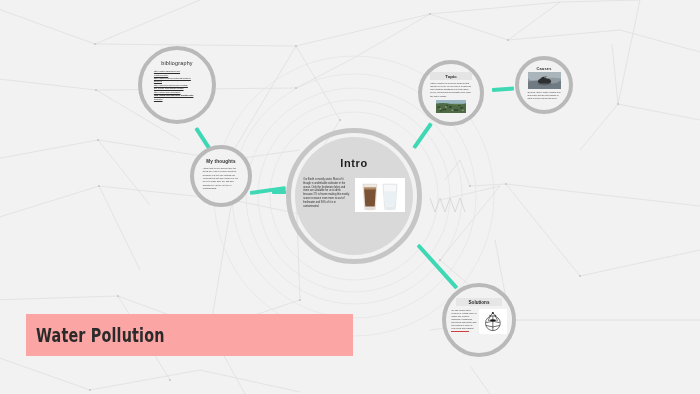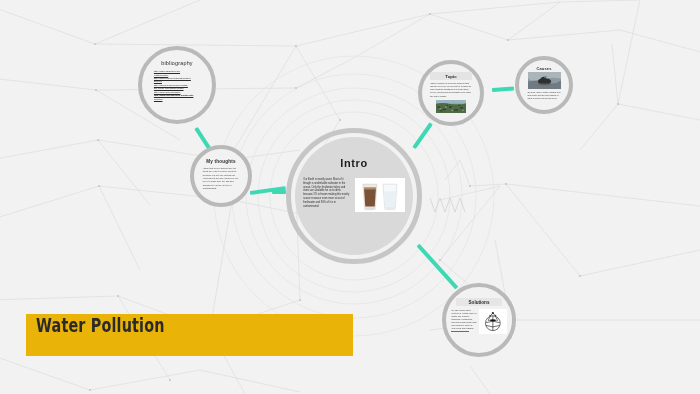--- a/index.html
+++ b/index.html
@@ -78,21 +78,21 @@
         margin-bottom:9px;}
   #intro-row{display:flex;gap:4px;width:92%;align-items:flex-start;justify-content:center;}
   #intro-body{width:44%;font-size:2.55px;line-height:1.5;color:#2d2d2d;text-align:left;}
   #intro-photo{width:46%;height:34px;background:#fff;}
 
   
   .teal{position:absolute;background:#3fd8b4;border-radius:1px;transform-origin:0 50%;}
 
   
   #banner{position:absolute;left:26px;top:314px;width:327px;height:42px;
-          background:#eab308;display:flex;align-items:flex-start;}
+          background:#fca5a5;display:flex;align-items:center;}
   #banner-text{font-size:19px;font-weight:700;color:#2a2a2a;
           padding-left:12px;letter-spacing:.2px;
           font-family:"DejaVu Sans Condensed","Liberation Sans", sans-serif;
           transform:scaleX(.84);transform-origin:left center;}
 </style>
 </head>
 <body>
 
 <div id="canvas">
 

